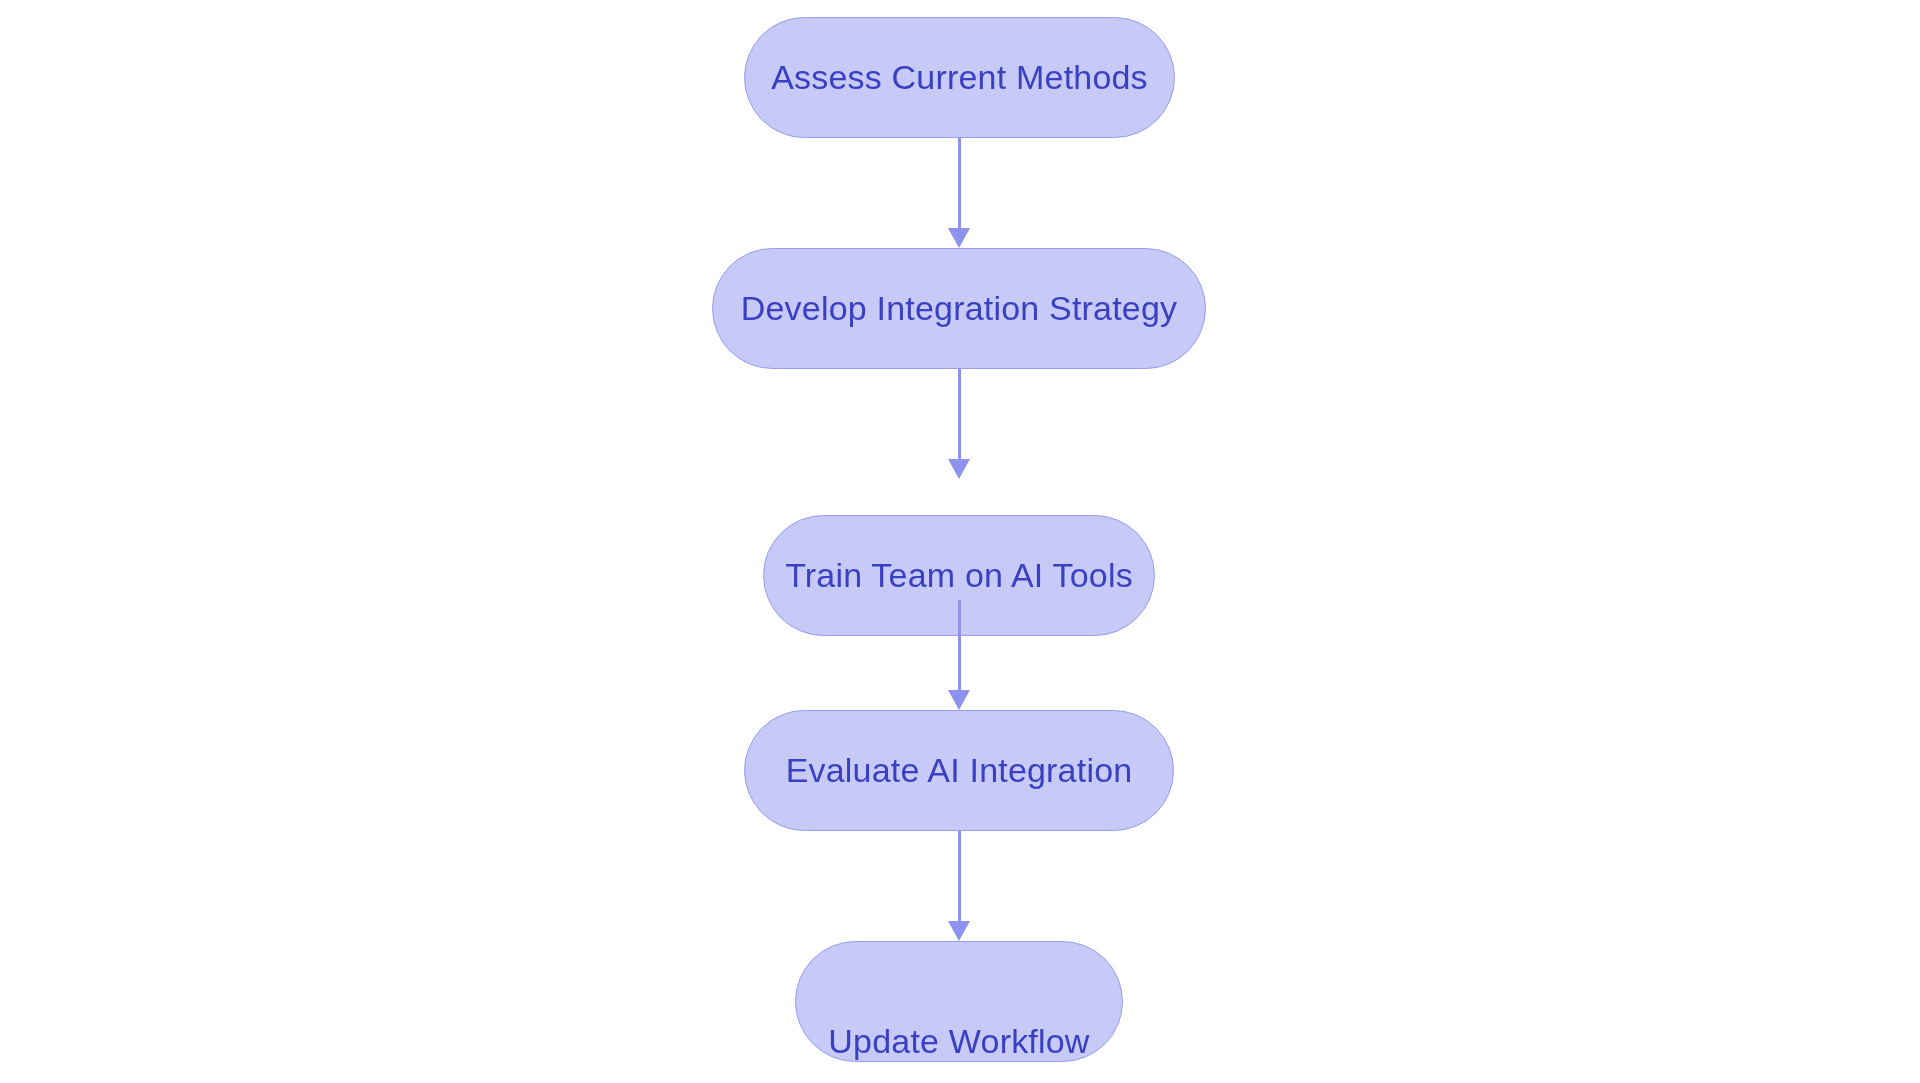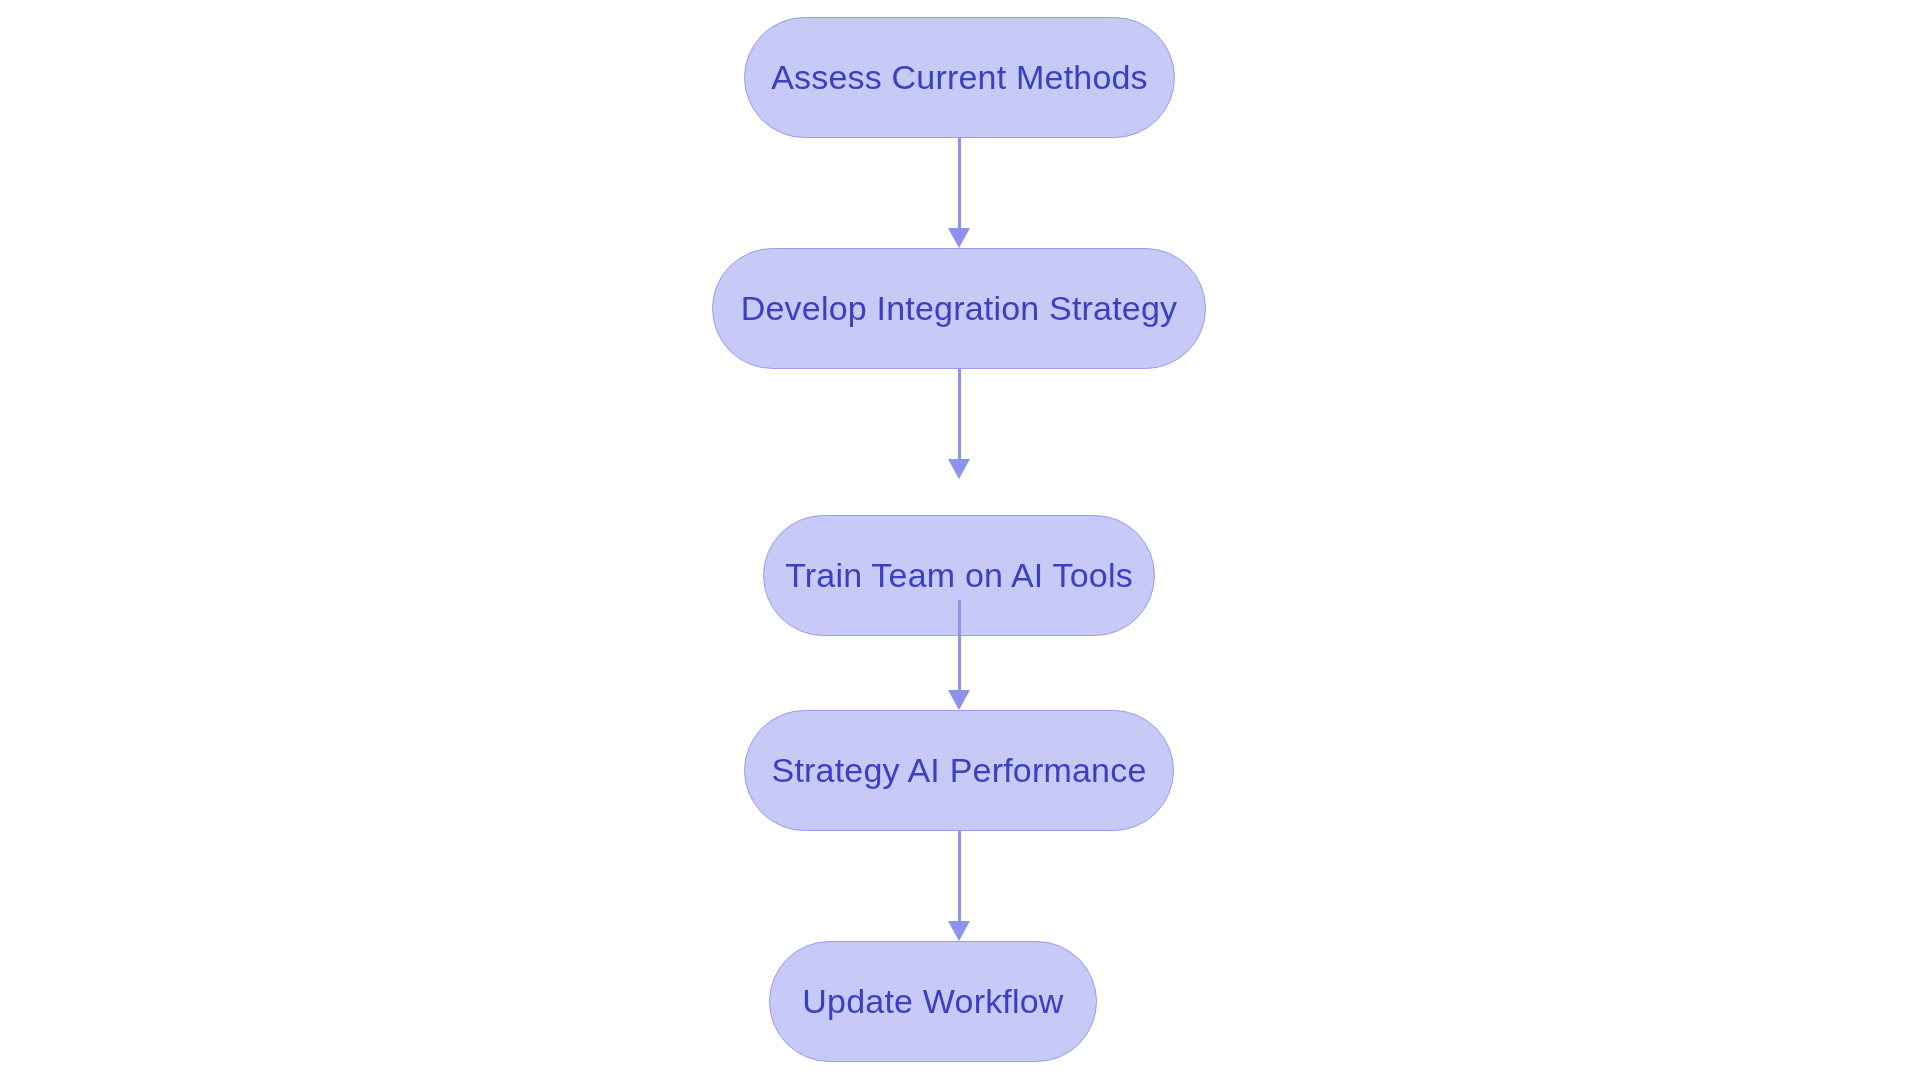--- a/index.html
+++ b/index.html
@@ -29,21 +29,21 @@
     font-size: 34px;
     font-weight: 500;
     letter-spacing: 0.2px;
     white-space: nowrap;
   }
   
   .n1 { top: 17px;  left: 744px; width: 431px; }
   .n2 { top: 248px; left: 712px; width: 494px; text-align: center; }
   .n3 { top: 479px; left: 763px; width: 392px; margin-top: 36px; }
   .n4 { top: 710px; left: 744px; width: 430px; }
-  .n5 { top: 941px; left: 769px; width: 328px; }
+  .n5 { top: 941px; left: 795px; width: 328px; align-items: flex-end; }
 
   .arrow {
     position: absolute;
     left: 945px;
     width: 28px;
     display: flex;
     flex-direction: column;
     align-items: center;
   }
   .a1 { top: 138px; height: 110px; }
@@ -90,21 +90,21 @@
   <div class="node n3">
     <span>Train Team on AI Tools</span>
   </div>
 
   <div class="arrow a3">
     <span class="arrow-line"></span>
     <span class="arrow-head"></span>
   </div>
 
   <div class="node n4">
-    <span>Strategy AI Performance</span>
+    <span>Evaluate AI Integration</span>
   </div>
 
   <div class="arrow a4">
     <span class="arrow-line"></span>
     <span class="arrow-head"></span>
   </div>
 
   <div class="node n5">
     <span>Update Workflow</span>
   </div>

